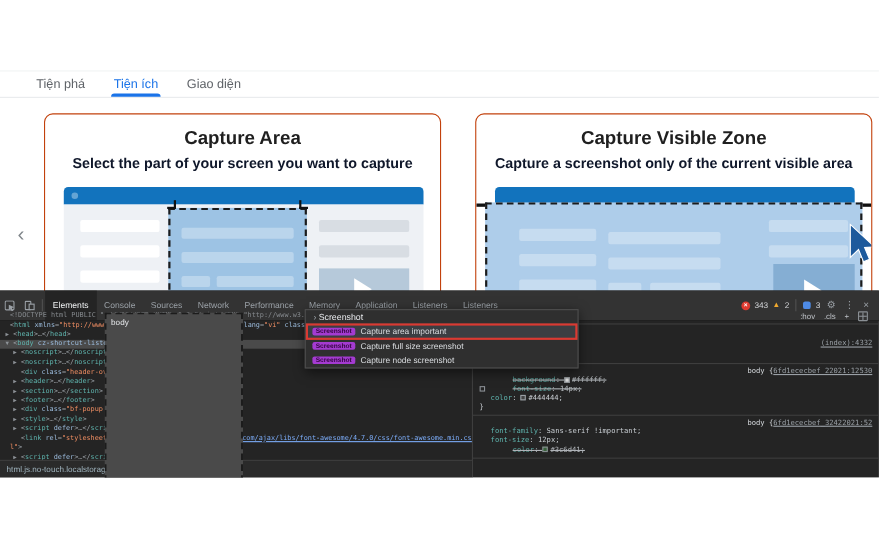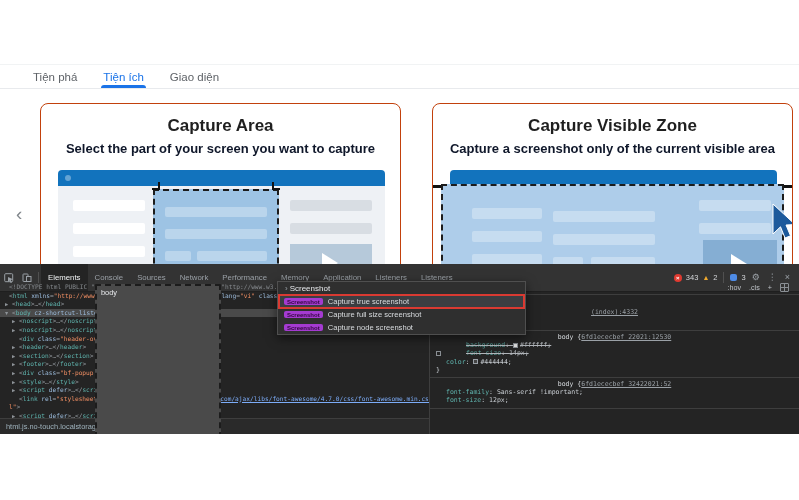--- a/index.html
+++ b/index.html
@@ -92,21 +92,21 @@
     justify-content:flex-end;gap:8px;font-size:7.2px;color:#bdc1c6;padding-right:10px;}
   .tb-item{cursor:pointer;}
   .grid-ic{width:9px;height:9px;border:1px solid #8a8f94;border-radius:1px;position:relative;cursor:pointer;}
   .grid-ic::before{content:"";position:absolute;left:2.5px;top:0;bottom:0;width:1px;background:#8a8f94;}
   .grid-ic::after{content:"";position:absolute;top:2.5px;left:0;right:0;height:1px;background:#8a8f94;}
 
   .st-body{flex:1;font-family:"DejaVu Sans Mono",monospace;font-size:6.5px;line-height:8.2px;
     color:#c8cdd2;overflow:hidden;}
   .rule{padding:2px 6px 3px 6px;border-bottom:1px solid #3e3e3e;position:relative;}
   .rule.phantom{height:36px;padding-top:13px;}
-  .rule-head{display:flex;justify-content:center;}
+  .rule-head{display:flex;justify-content:flex-end;}
   .sel-txt{color:#d7dbdf;}
   .src{color:#9aa0a6;text-decoration:underline;cursor:pointer;white-space:nowrap;}
   .prop{padding-left:10px;position:relative;cursor:pointer;}
   .pline .nm{color:#5fb4ae;}
   .prop.struck .pline{text-decoration:line-through;opacity:.85;padding-left:20px;}
   .sw{display:inline-block;width:5px;height:5px;border:1px solid #9aa0a6;vertical-align:-0.5px;margin-right:2px;}
   .cbx{position:absolute;left:0;top:1.5px;width:5px;height:5px;border:1px solid #8a8f94;}
 
   
   .cmd-menu{position:absolute;left:277px;top:17px;width:249px;background:#2f2f2f;
@@ -257,34 +257,35 @@
             <div class="prop"><span class="pline"><span class="nm">color</span>: <span class="sw" style="background: rgb(68, 68, 68);"></span><span class="vl">#444444;</span></span></div>
             <div>}</div>
           </div>
           <div class="rule">
             <div class="rule-head">
               <span class="sel-txt">body {</span>
               <a class="src">6fd1ececbef_32422021:52</a>
             </div>
             <div class="prop"><span class="pline"><span class="nm">font-family</span>: <span class="vl">Sans-serif !important;</span></span></div>
             <div class="prop"><span class="pline"><span class="nm">font-size</span>: <span class="vl">12px;</span></span></div>
+            <div class="prop struck"><span class="pline"><span class="nm">color</span>: <span class="sw" style="background: rgb(60, 109, 65);"></span><span class="vl">#3c6d41;</span></span></div>
           </div>
         </div>
     </div>
   </div>
 
   <div class="cmd-menu">
     <div class="cmd-head">
       <span class="pr">›</span>
       <span>Screenshot</span>
     </div>
     <div id="cmditems">
         <div class="cmd-item selected">
           <span class="badge">Screenshot</span>
-          <span>Capture true screenshot</span>
+          <span>Capture area important</span>
           <span class="ann"></span>
         </div>
         <div class="cmd-item">
           <span class="badge">Screenshot</span>
           <span>Capture full size screenshot</span>
         </div>
         <div class="cmd-item">
           <span class="badge">Screenshot</span>
           <span>Capture node screenshot</span>
         </div>

